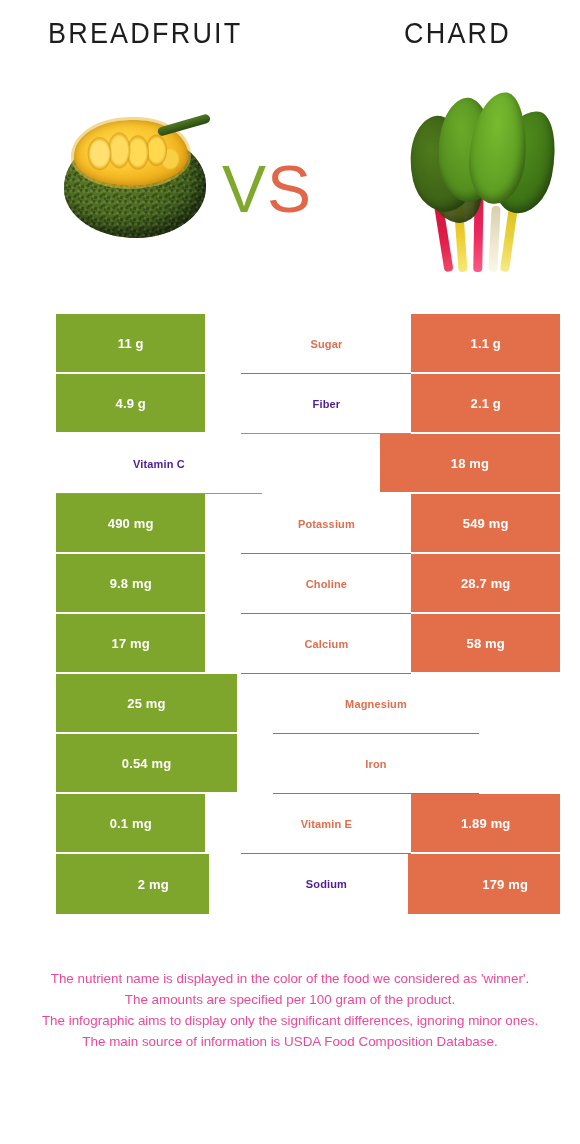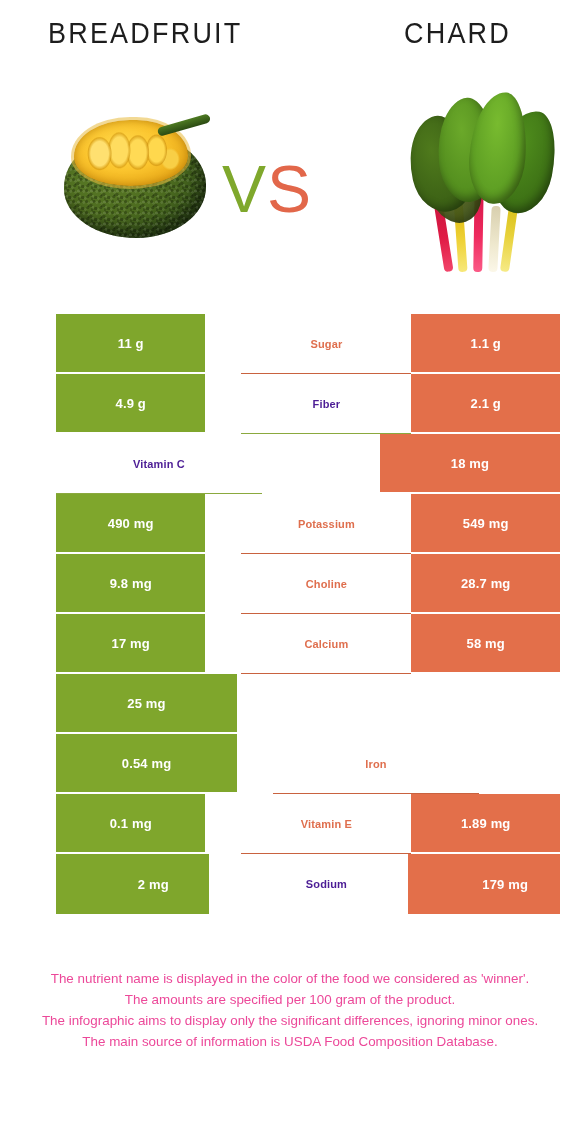--- a/index.html
+++ b/index.html
@@ -307,20 +307,21 @@
         <div class="cell cell-mid">Choline</div>
         <div class="cell cell-right">28.7 mg</div>
       </div>
       <div class="row win-orange">
         <div class="cell cell-left">17 mg</div>
         <div class="cell cell-mid">Calcium</div>
         <div class="cell cell-right">58 mg</div>
       </div>
       <div class="row win-orange">
         <div class="cell cell-left">25 mg</div>
+        <div class="cell cell-mid">Magnesium</div>
       </div>
       <div class="row win-orange">
         <div class="cell cell-left">0.54 mg</div>
         <div class="cell cell-mid">Iron</div>
       </div>
       <div class="row win-orange">
         <div class="cell cell-left">0.1 mg</div>
         <div class="cell cell-mid">Vitamin E</div>
         <div class="cell cell-right">1.89 mg</div>
       </div>

